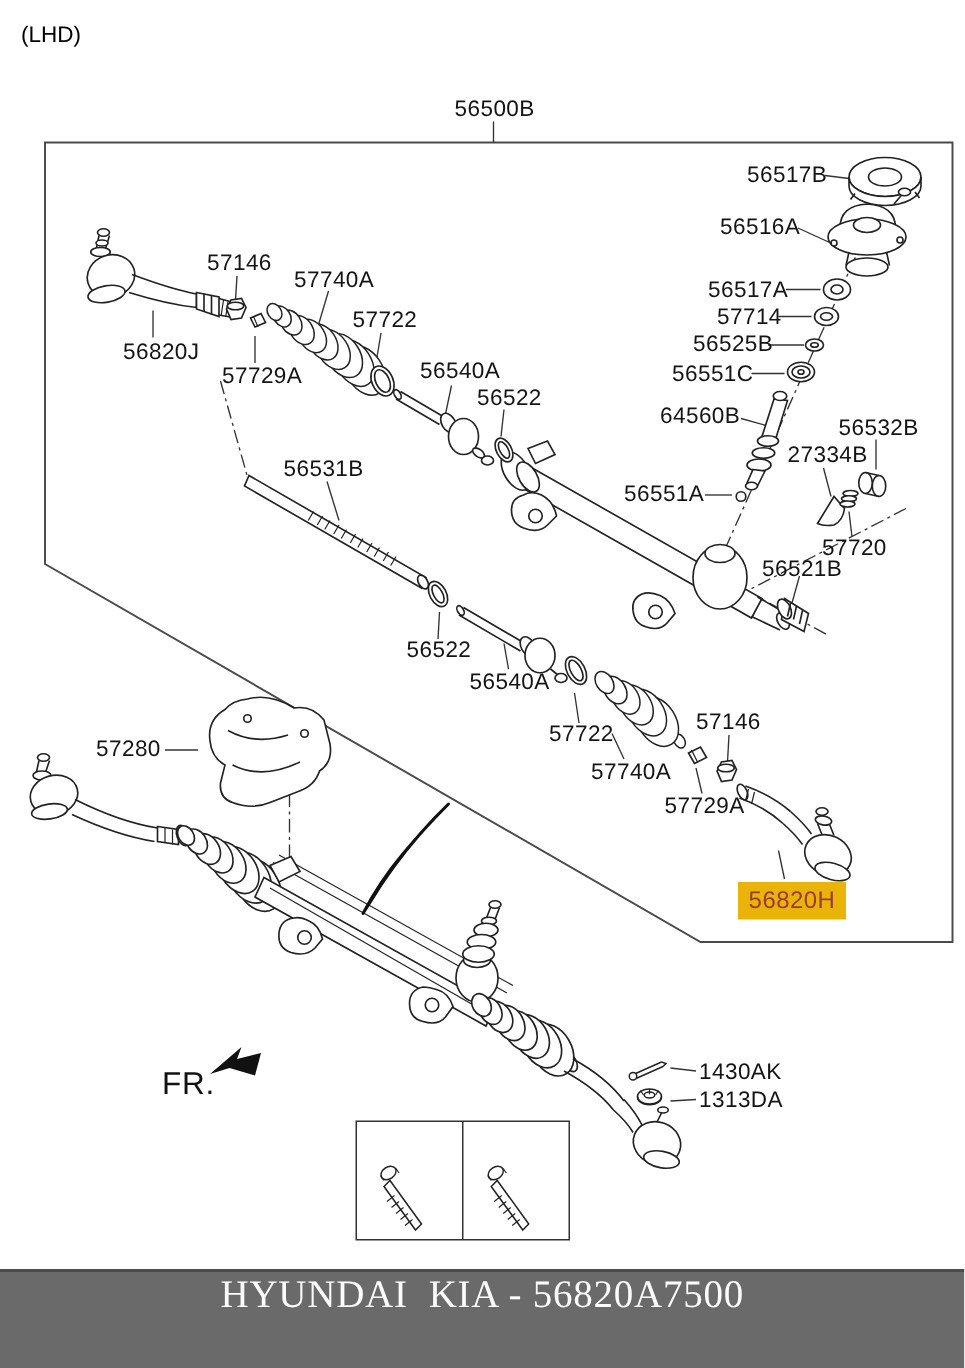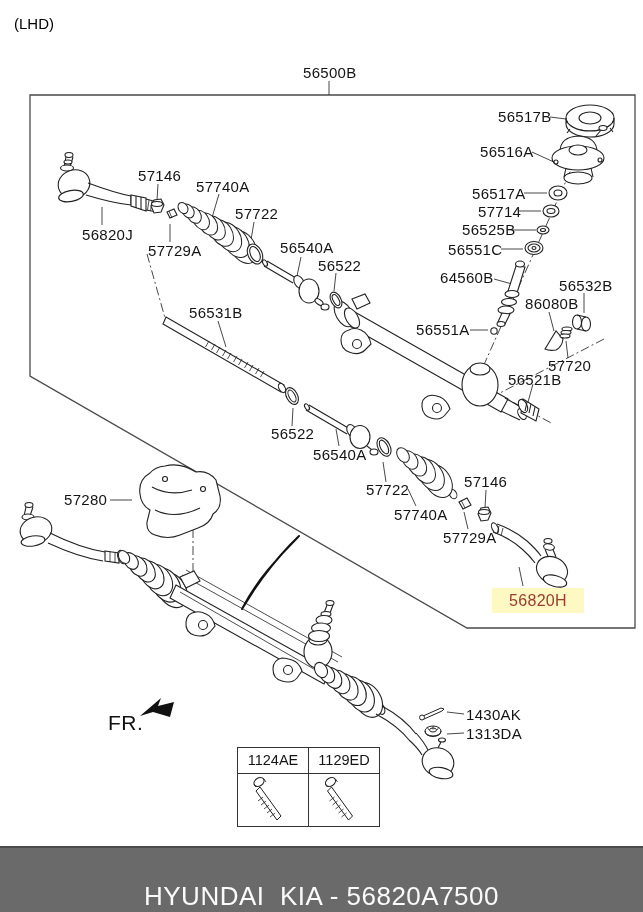--- a/index.html
+++ b/index.html
@@ -1,32 +1,32 @@
 <!DOCTYPE html>
 <html><head>
 <meta charset="utf-8">
 <style>
   html,body{margin:0;padding:0;background:#fff;}
   .stage{position:relative;width:643px;height:912px;background:#ffffff;
          font-family:"Liberation Sans",sans-serif;overflow:hidden;}
   .pl{position:absolute;font-size:15px;color:#141414;letter-spacing:.3px;white-space:nowrap;line-height:1.05;text-align:right;}
   .lhd{position:absolute;left:14px;top:15px;font-size:15px;color:#000000;}
-  .hl{position:absolute;left:492px;top:588px;width:92px;height:25px;background:#fef9c3;
+  .hl{position:absolute;left:492px;top:588px;width:72px;height:25px;background:#eab308;
       color:#9c3b33;font-size:16px;line-height:25px;text-align:center;letter-spacing:.3px;}
   .fr{position:absolute;left:108px;top:711px;font-size:21px;font-weight:normal;color:#111;letter-spacing:.5px;}
   .tbl{position:absolute;left:237px;top:747px;width:143px;height:80px;border:1.4px solid #333;box-sizing:border-box;display:flex;flex-direction:column;background:transparent;}
   .tbl .hdr{display:flex;height:25px;border-bottom:1.4px solid #333;}
   .tbl .hdr div{flex:1;text-align:center;font-size:14.5px;line-height:24px;color:#141414;}
   .tbl .hdr div:first-child{border-right:1.4px solid #333;}
   .tbl .bodyrow{flex:1;display:flex;}
   .tbl .bodyrow div{flex:1;}
   .tbl .bodyrow div:first-child{border-right:1.4px solid #333;}
   .footer{position:absolute;left:0;top:846px;width:643px;height:66px;background:#6a6a6a;
-          border-top:2px solid #4c4c4c;box-sizing:border-box;display:flex;align-items:flex-end;
-          justify-content:center;gap:36px;color:#fbfbfb;font-size:26px;letter-spacing:.5px;}
+          border-top:2px solid #4c4c4c;box-sizing:border-box;display:flex;align-items:flex-start;
+          justify-content:center;gap:36px;color:#fbfbfb;font-size:26px;letter-spacing:.5px;font-family:Liberation Serif, serif;}
   .footer span{white-space:pre;}
   svg.art{position:absolute;left:0;top:0;}
 </style>
 </head>
 <body>
 
 <div class="stage">
 
   <svg class="art" width="643" height="912" viewBox="0 0 643 912">
 
@@ -345,44 +345,40 @@
   <div class="pl" style="left:448px;top:242px">56551C</div>
   <div class="pl" style="left:138px;top:168px">57146</div>
   <div class="pl" style="left:196px;top:179px">57740A</div>
   <div class="pl" style="left:235px;top:206px">57722</div>
   <div class="pl" style="left:82px;top:227px">56820J</div>
   <div class="pl" style="left:148px;top:243px">57729A</div>
   <div class="pl" style="left:280px;top:240px">56540A</div>
   <div class="pl" style="left:318px;top:258px">56522</div>
   <div class="pl" style="left:440px;top:270px">64560B</div>
   <div class="pl" style="left:559px;top:278px">56532B</div>
-  <div class="pl" style="left:525px;top:296px">86080B</div>
+  <div class="pl" style="left:525px;top:296px">27334B</div>
   <div class="pl" style="left:416px;top:322px">56551A</div>
   <div class="pl" style="left:548px;top:358px">57720</div>
   <div class="pl" style="left:508px;top:372px">56521B</div>
   <div class="pl" style="left:189px;top:305px">56531B</div>
   <div class="pl" style="left:271px;top:426px">56522</div>
   <div class="pl" style="left:313px;top:447px">56540A</div>
   <div class="pl" style="left:366px;top:482px">57722</div>
   <div class="pl" style="left:394px;top:507px">57740A</div>
   <div class="pl" style="left:464px;top:474px">57146</div>
   <div class="pl" style="left:443px;top:530px">57729A</div>
   <div class="pl" style="left:64px;top:492px">57280</div>
   <div class="pl" style="left:466px;top:707px">1430AK</div>
   <div class="pl" style="left:466px;top:726px">1313DA</div>
 
   <div class="hl">56820H</div>
 
   <div class="fr">FR.</div>
 
   <div class="tbl">
-    <div class="hdr">
-      <div>1124AE</div>
-      <div>1129ED</div>
-    </div>
     <div class="bodyrow">
       <div></div>
       <div></div>
     </div>
   </div>
 
   <div class="footer">
     <span>HYUNDAI  KIA - 56820A7500</span>
   </div>
 

